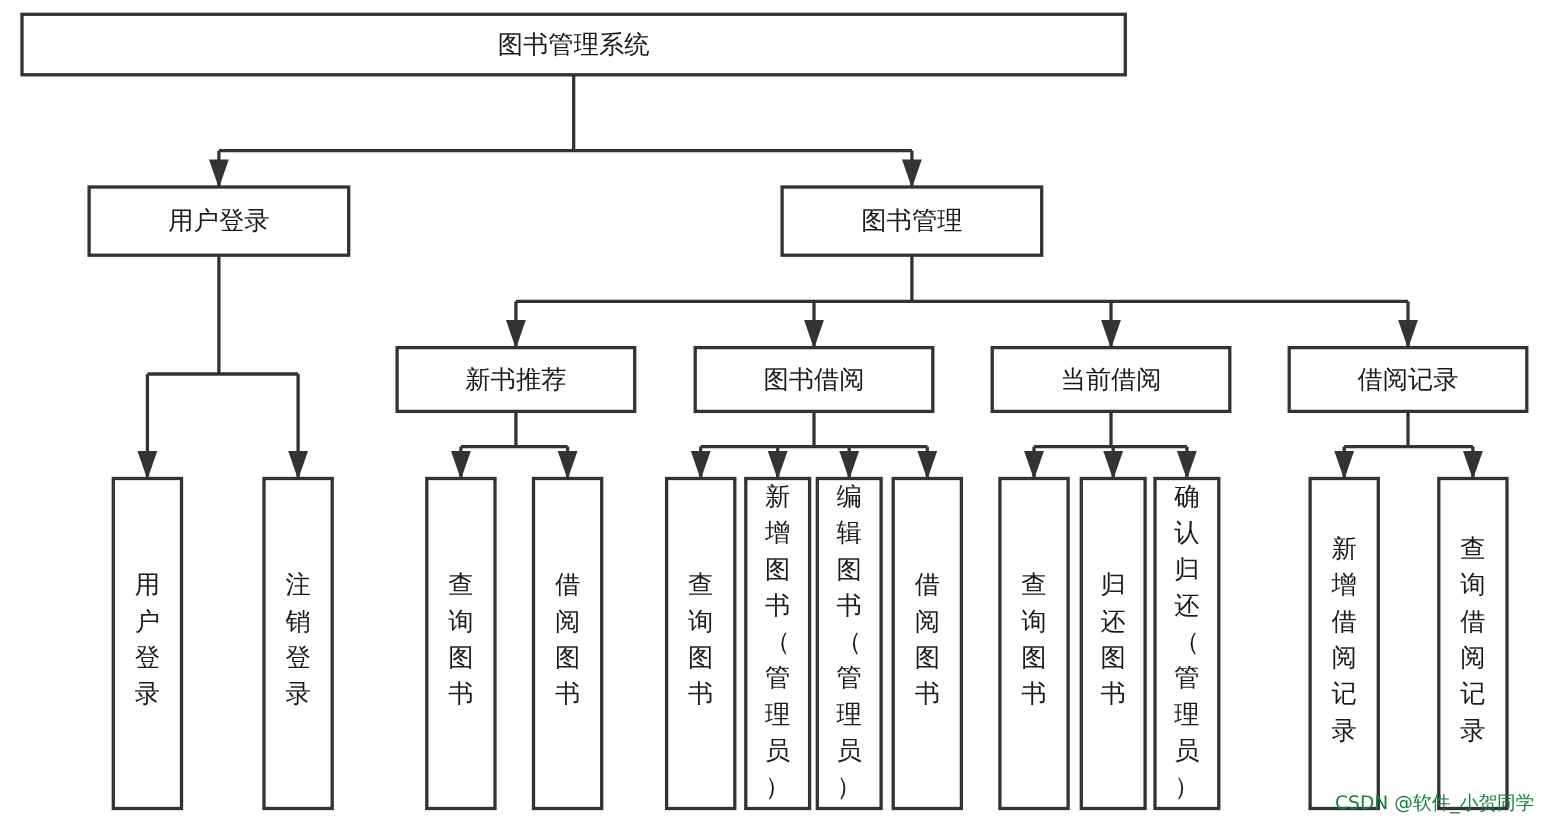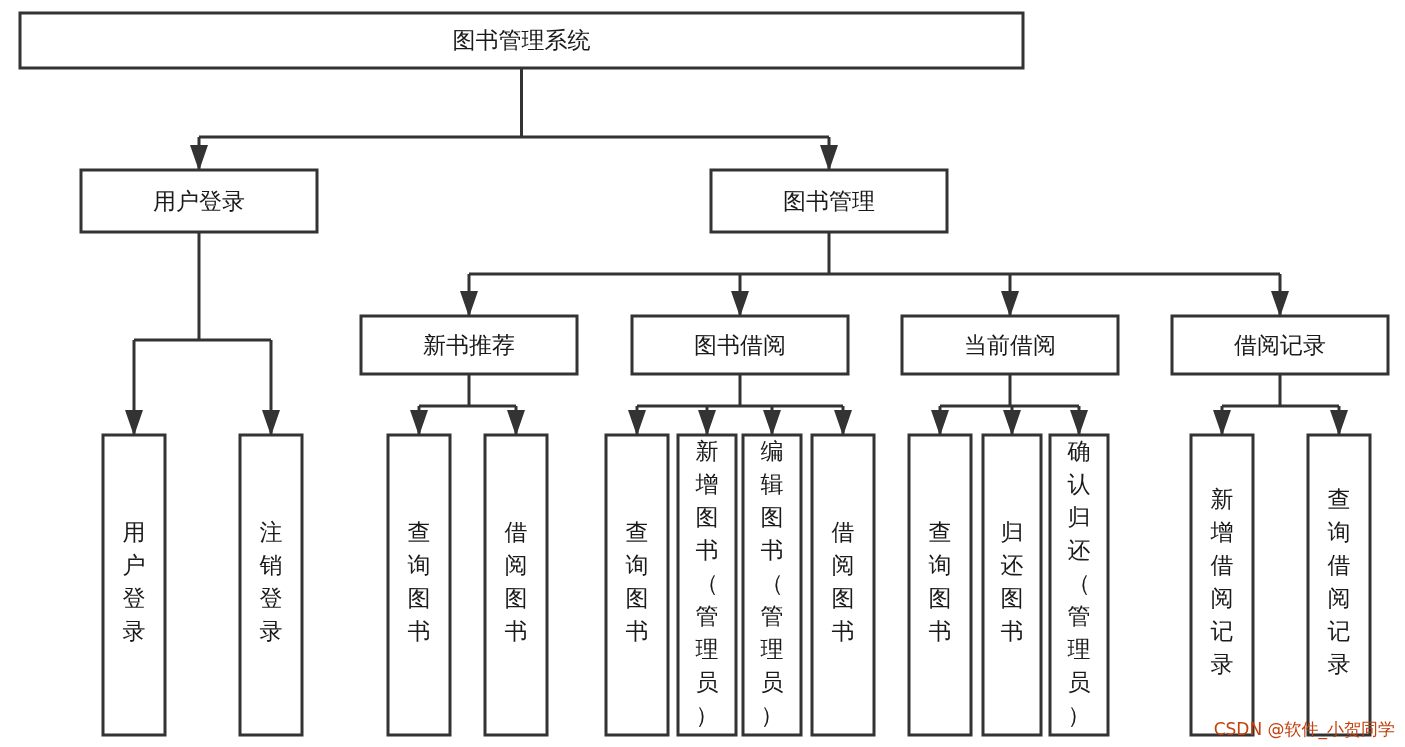--- a/index.html
+++ b/index.html
@@ -50,21 +50,21 @@
   .node-label-vertical {
     fill: #1a1a1a;
     font-family: "DejaVu Sans", "Liberation Sans", sans-serif;
     font-size: 23px;
     text-anchor: middle;
   }
   .watermark-text {
     position: absolute;
     right: 10px;
     bottom: 6px;
-    color: #c2410c;
+    color: #15803d;
     font-family: "DejaVu Sans", "Liberation Sans", sans-serif;
     font-size: 17px;
     white-space: nowrap;
     user-select: none;
     margin-left: 27px;
   }
 </style>
 </head>
 <body>
 

